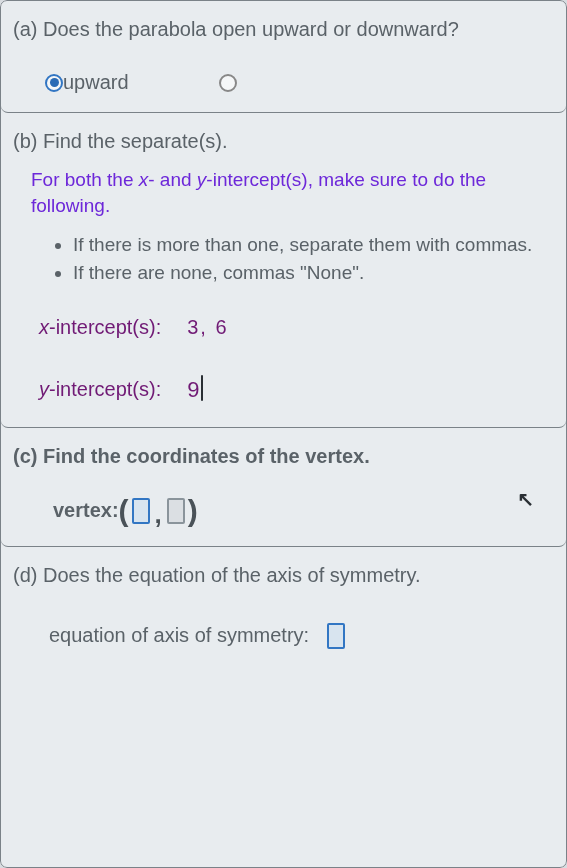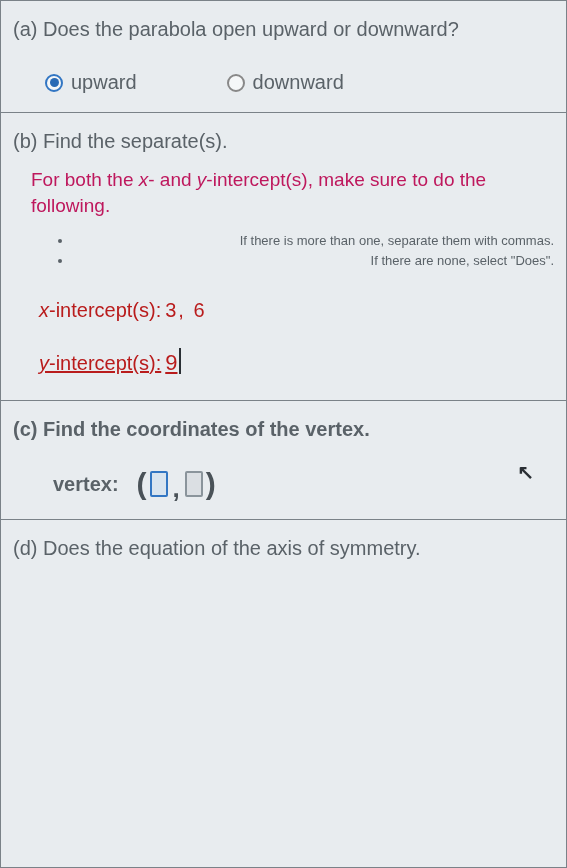--- a/index.html
+++ b/index.html
@@ -1,18 +1,19 @@
 <!DOCTYPE html>
 <html><head>
   <meta charset="utf-8">
   <style>
     * {
       box-sizing: border-box;
       margin: 0;
       padding: 0;
+      border-radius: 7px;
     }
     body {
       font-family: Arial, Helvetica, sans-serif;
       background: #d8dce0;
       width: 567px;
       height: 868px;
       overflow: hidden;
     }
     .worksheet {
       width: 100%;
@@ -27,48 +28,46 @@
     .section:last-child {
       border-bottom: none;
     }
     .question-text {
       color: #5a6268;
       font-size: 20px;
       line-height: 1.4;
       margin-bottom: 8px;
     }
     .instruction {
-      color: #be185d;
+      color: #6d28d9;
       font-size: 19px;
       line-height: 1.35;
       margin: 12px 0 0 18px;
     }
     .bullet-list {
       list-style: disc;
       margin: 14px 0 0 60px;
       color: #4a5258;
     }
     .bullet-list li {
-      font-size: 13px;
+      font-size: 19px;
       line-height: 1.35;
       color: #5a6268;
       margin-bottom: 2px;
-      text-align: right;
     }
     .radio-row {
       display: flex;
       gap: 90px;
       margin-top: 28px;
       margin-left: 32px;
       align-items: center;
     }
     .radio-option {
       display: flex;
       align-items: center;
-      gap: 8px;
       color: #5a6268;
       font-size: 20px;
     }
     .radio-outer {
       width: 18px;
       height: 18px;
       border: 2px solid #888;
       border-radius: 50%;
       display: flex;
       align-items: center;
@@ -81,22 +80,22 @@
     .radio-inner {
       width: 9px;
       height: 9px;
       background: #2a6bb5;
       border-radius: 50%;
     }
     .answer-row {
       margin: 30px 0 0 26px;
       display: flex;
       align-items: center;
-      gap: 4px;
-      color: #b91c1c;
+      gap: 26px;
+      color: #701a75;
       font-size: 20px;
       font-style: italic;
     }
     .answer-label {
       font-style: normal;
     }
     .answer-label .var {
       font-style: italic;
     }
     .answer-value {
@@ -113,21 +112,20 @@
       right: -3px;
       top: -2px;
       width: 1.5px;
       height: 26px;
       background: #2a2f34;
     }
     .vertex-row {
       margin: 24px 0 0 40px;
       display: flex;
       align-items: center;
-      gap: 18px;
       color: #5a6268;
       font-size: 20px;
     }
     .paren-box {
       display: inline-flex;
       align-items: center;
       font-size: 30px;
       color: #4a5258;
       gap: 3px;
     }
@@ -179,41 +177,40 @@
     <div class="question-text">(a) Does the parabola open upward or downward?</div>
     <div class="radio-row">
       <label class="radio-option">
         <span class="radio-outer selected">
             <span class="radio-inner"></span>
           </span>
         <span>upward</span>
       </label>
       <label class="radio-option">
         <span class="radio-outer"></span>
-        <span>downward</span>
       </label>
     </div>
   </div>
 
   <div class="section">
     <div class="question-text">(b) Find the separate(s).</div>
     <div class="instruction">
       <span>For both the </span><em>x</em><span>- and </span><em>y</em><span>-intercept(s), make sure to do the following.</span>
     </div>
     <ul class="bullet-list">
       <li>If there is more than one, separate them with commas.</li>
-      <li>If there are none, select "Does".</li>
+      <li>If there are none, commas "None".</li>
     </ul>
 
     <div class="answer-row">
       <span class="answer-label"><span class="var">x</span><span>-intercept(s):</span></span>
       <span class="answer-value">3, 6</span>
     </div>
 
-    <div class="answer-row" style="margin-top:28px; margin-bottom:6px;text-decoration:underline;">
+    <div class="answer-row" style="margin-top:38px; margin-bottom:6px;">
       <span class="answer-label"><span class="var">y</span><span>-intercept(s):</span></span>
       <span class="input-text">
         <span>9</span>
         <span class="cursor"></span>
       </span>
     </div>
   </div>
 
   <div class="section sec-c">
     <div class="question-text">(c) Find the coordinates of the vertex.</div>
@@ -225,15 +222,19 @@
         <span class="comma">,</span>
         <span class="box-slot gray"></span>
         <span>)</span>
       </span>
     </div>
     <span class="cursor-arrow">↖</span>
   </div>
 
   <div class="section" style="padding-bottom:34px;">
     <div class="question-text">(d) Does the equation of the axis of symmetry.</div>
+    <div class="eq-row">
+      <span>equation of axis of symmetry:</span>
+      <span class="box-slot" style="border-color:#3276c3;"></span>
+    </div>
   </div>
 
 </div>
 
 </body></html>

